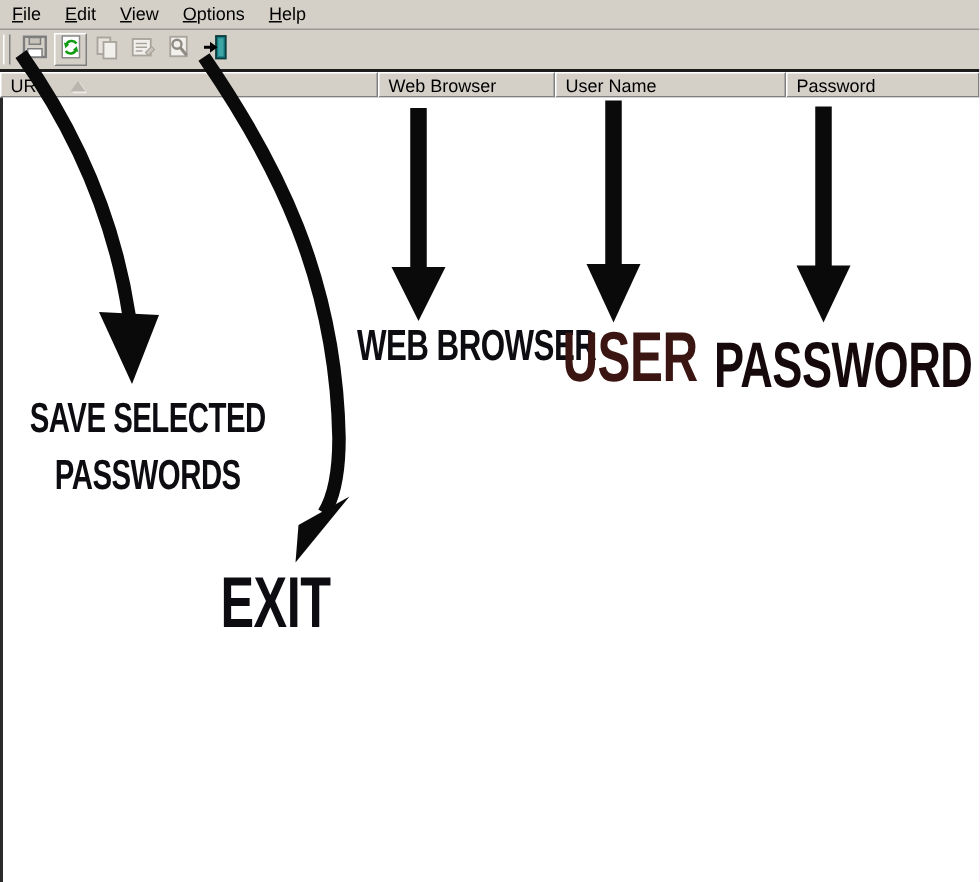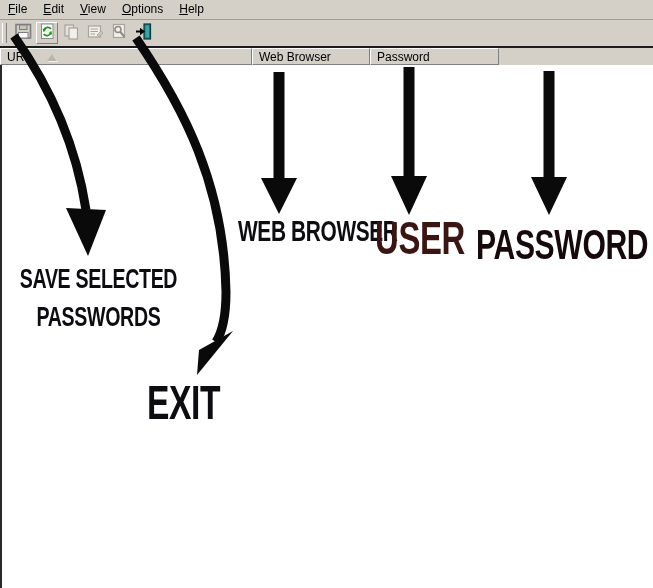--- a/index.html
+++ b/index.html
@@ -126,20 +126,23 @@
   <div class="clientedge"></div>
 
   <div class="header-row">
     <div class="hcell" style="width:252px">
       <span>URL</span>
       <span class="sort-tri"></span>
     </div>
     <div class="hcell" style="width:118px">
       <span>Web Browser</span>
     </div>
+    <div class="hcell" style="width:154px">
+      <span>User Name</span>
+    </div>
     <div class="hcell" style="width:129px">
       <span>Password</span>
     </div>
   </div>
 
   <div class="list-area"></div>
 
   <div class="anno anno-save">
     <div>SAVE SELECTED</div>
     <div>PASSWORDS</div>

